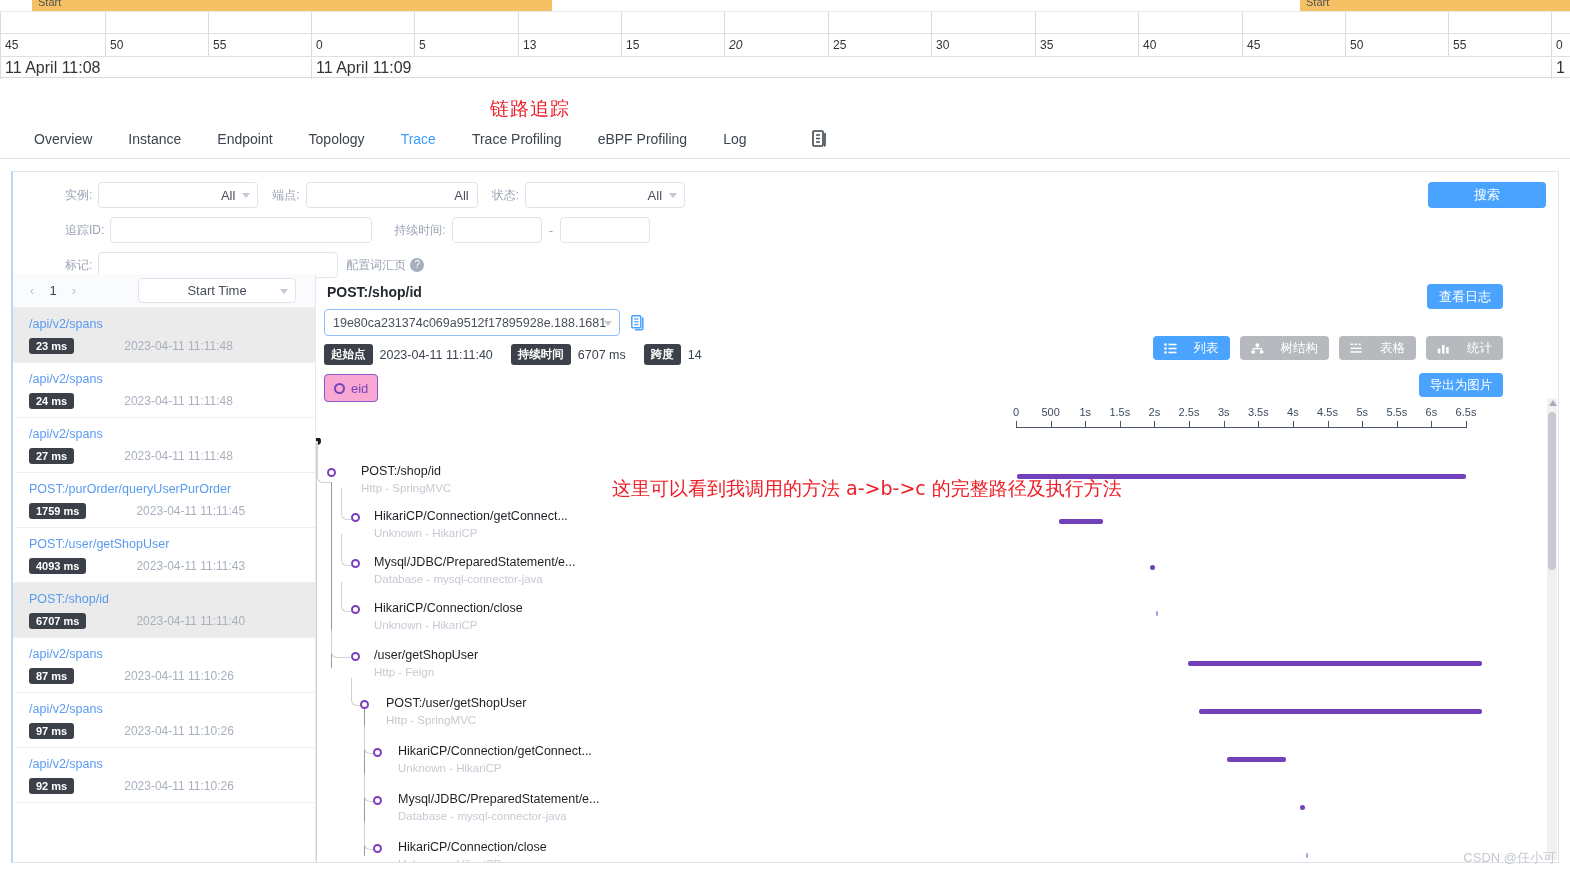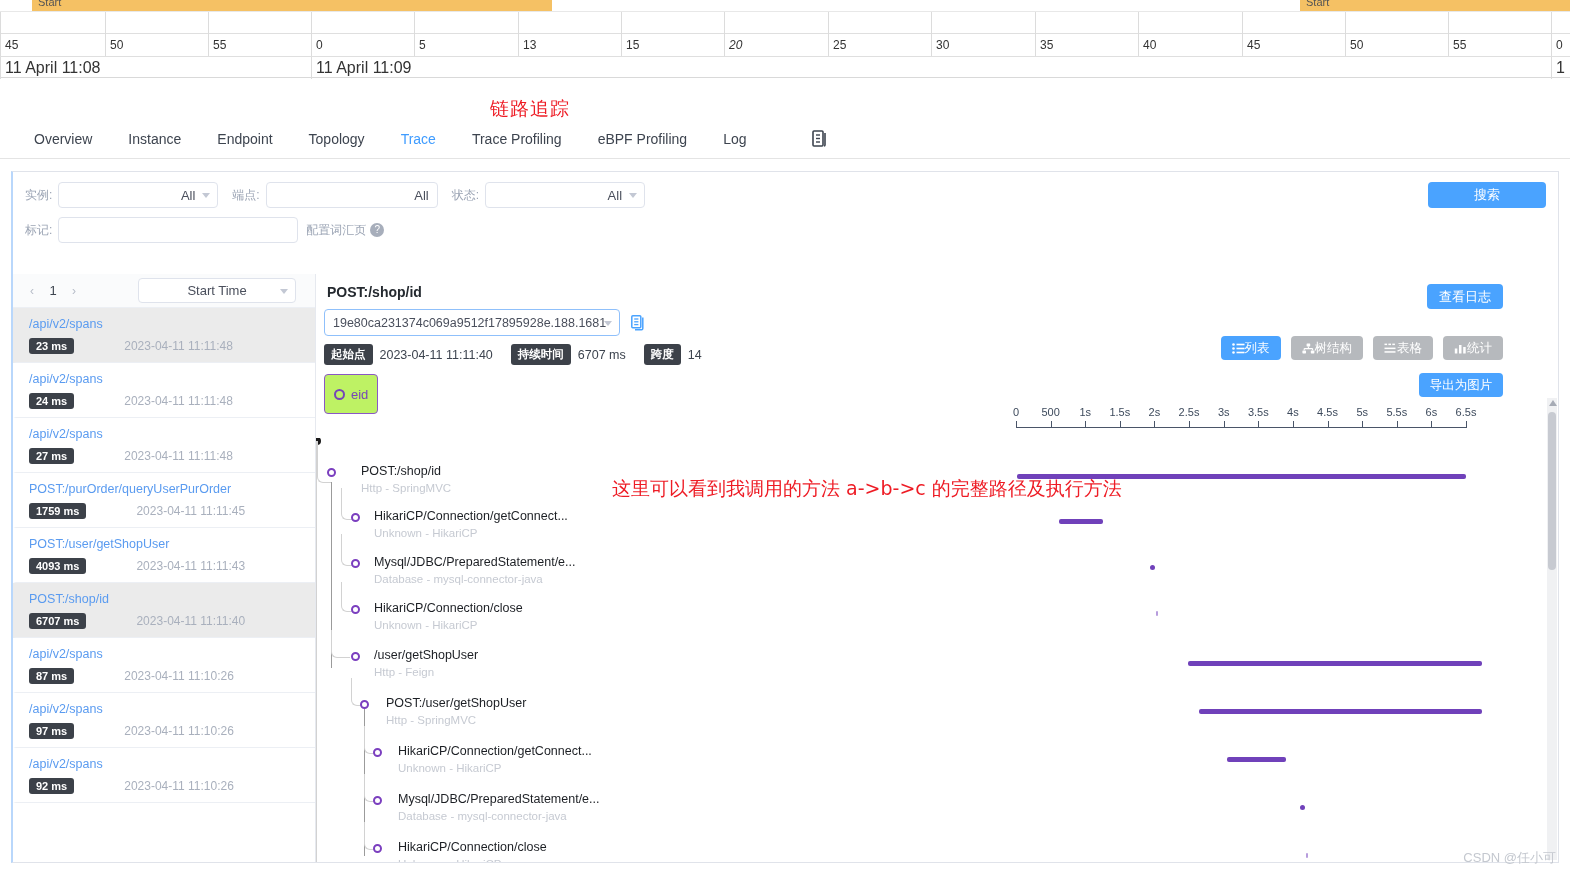--- a/index.html
+++ b/index.html
@@ -88,21 +88,21 @@
   .panel {
     position: absolute; left: 11px; top: 171px;
     width: 1548px; height: 692px;
     border: 1px solid #e0e3ea;
     border-left: 2px solid #b9d7fb;
     background: #fff;
   }
 
   
   .filters { padding: 10px 12px 6px 12px; position: relative; }
-  .frow { display: flex; align-items: center; margin-bottom: 9px; }
+  .frow { display: flex; align-items: center; margin-bottom: 9px; margin-left: 40px; }
   .flabel {
     font-size: 12px; color: #9ba4b4; margin-right: 6px;
     white-space: nowrap;
   }
   .fsel, .finp {
     border: 1px solid #dfe3ec; border-radius: 4px;
     height: 26px; font-size: 13px; color: #4a4f5c;
     padding: 0 8px; background: #fff;
     display: flex; align-items: center; position: relative;
   }
@@ -236,33 +236,33 @@
     display: flex; align-items: center; justify-content: center;
     cursor: pointer; border: none;
   }
   .mode-group {
     position: absolute; right: 55px; top: 62px;
     display: flex; gap: 10px;
   }
   .mode-btn {
     height: 24px; border-radius: 4px; background: #b6b9bd;
     color: #fff; font-size: 12.5px; padding: 12px 11px;
-    display: flex; align-items: center; gap: 0;
+    display: flex; align-items: center; gap: 17px;
     cursor: pointer; white-space: nowrap;
   }
   .mode-btn.active { background: #4aa3ff; }
 
   
   .eid-tag {
     position: absolute; left: 8px; top: 100px;
     border: 1px solid #8a57c6; border-radius: 4px;
-    height: 40px; padding: 0 9px;
+    height: 28px; padding: 0 9px;
     display: flex; align-items: center; gap: 6px;
     color: #7546b8; font-size: 13px; cursor: pointer;
-    background: #bef264;
+    background: #f9a8d4;
   }
   .eid-ring {
     width: 11px; height: 11px; border-radius: 50%;
     border: 2px solid #7546b8;
   }
   .export-btn {
     position: absolute; right: 55px; top: 99px;
     width: 84px; height: 24px; border-radius: 4px;
     background: #4aa3ff; color: #fff; font-size: 12.5px;
     display: flex; align-items: center; justify-content: center;
@@ -441,20 +441,28 @@
       <div class="fsel w-endpoint" style="padding-right:8px;">
         <span>All</span>
       </div>
       <span class="flabel" style="margin-left:14px;">状态:</span>
       <div class="fsel">
         <span>All</span>
         <span class="caret"></span>
       </div>
     </div>
     <div class="frow">
+      <span class="flabel">追踪ID:</span>
+      <div class="finp w-traceid"></div>
+      <span class="flabel" style="margin-left:22px;">持续时间:</span>
+      <div class="finp w-dur"></div>
+      <span class="dash">-</span>
+      <div class="finp w-dur"></div>
+    </div>
+    <div class="frow">
       <span class="flabel">标记:</span>
       <div class="finp w-tag"></div>
       <div class="cfg-link">
         <span>配置词汇页</span>
         <span class="qmark">?</span>
       </div>
     </div>
     <div class="search-btn">搜索</div>
   </div>
 

